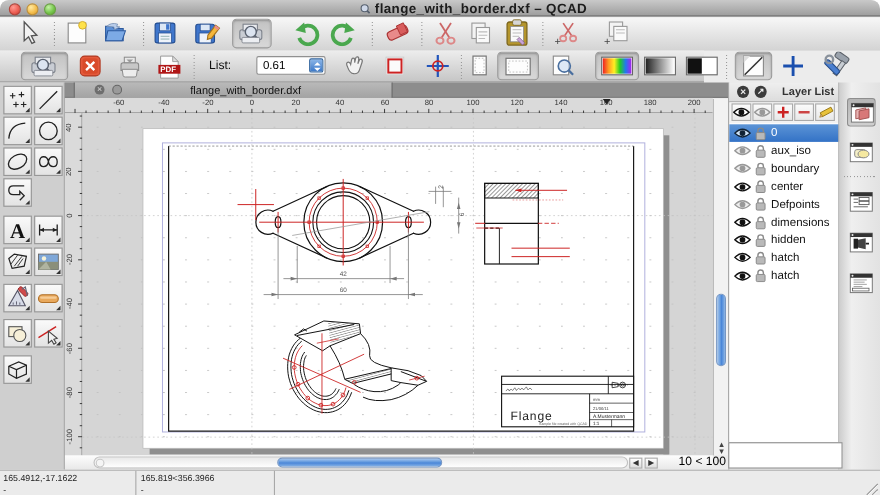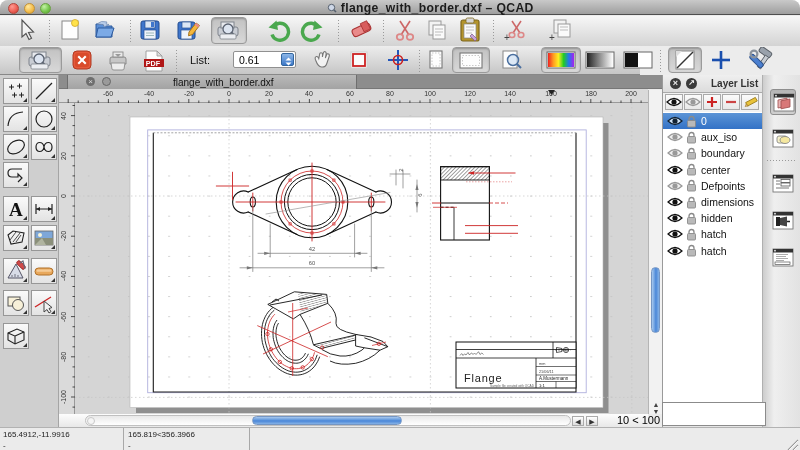--- a/index.html
+++ b/index.html
@@ -858,21 +858,21 @@
               <line x1="5" y1="12.5" x2="17" y2="12.5"></line>
               <line x1="5" y1="14.5" x2="13" y2="14.5"></line>
               <rect x="4" y="16" width="15" height="2.5" fill="#fff" stroke="#555"></rect>
             </g>
           </svg></span>
       </div>
       <div style="position:absolute;left:4px;top:85px;width:30px;height:1px;background:repeating-linear-gradient(90deg,#999 0 1px,transparent 1px 3px);"></div>
     </div>
   <div id="status" class="abs">
     <div class="scell" style="left:0;width:124px;">
-        <div style="position:absolute;left:3px;top:2px;">165.4912,-11.9916</div>
+        <div style="position:absolute;left:3px;top:2px;">165.4912,-17.1622</div>
         <div style="position:absolute;left:3px;top:13px;">-</div>
       </div>
     <div class="scell" style="left:124px;width:126px;">
         <div style="position:absolute;left:4px;top:2px;">165.819&lt;356.3966</div>
         <div style="position:absolute;left:4px;top:13px;">-</div>
       </div>
     <svg width="14" height="14" viewBox="0 0 14 14" style="position:absolute;right:1px;top:9px;">
         <path d="M13,3 L3,13 M13,8 L8,13" stroke="#9a9a9a" stroke-width="1.2"></path>
         <path d="M13,4 L4,13 M13,9 L9,13" stroke="#fff" stroke-width="0.8"></path>
       </svg>

